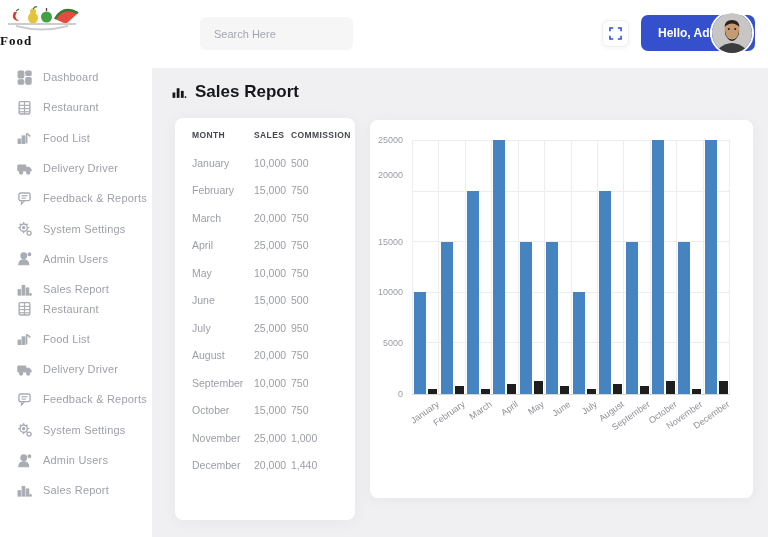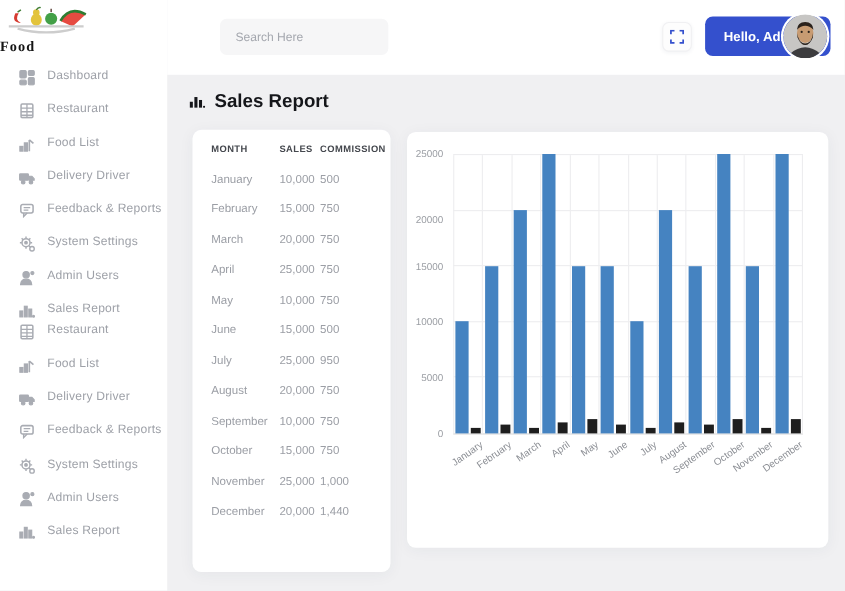--- a/index.html
+++ b/index.html
@@ -13,21 +13,21 @@
 
   
   .sidebar {
     position: absolute; left:0; top:0; width:152px; height:537px;
     background:#ffffff; z-index:2;
   }
   .logo { width:152px; padding-top:4px; text-align:left; }
   .logo-food { font-family:"Liberation Serif", serif; font-weight:bold; font-size:13px; letter-spacing:1px; color:#141414; margin-top:-3px; }
   .logo-hub  { font-family:"Liberation Serif", serif; font-weight:bold; font-size:26px; letter-spacing:1px; color:#141414; margin-top:-7px; line-height:1; }
   .nav { list-style:none; margin-top:13px; }
-  .nav li { height:30.3px; display:flex; gap:11px; padding-left:17px; cursor:pointer; }
+  .nav li { height:30.3px; display:flex; align-items:center; gap:11px; padding-left:17px; cursor:pointer; }
   .nav li:nth-child(9) { margin-top:-11px; }
   .nav .ic { width:15px; height:15px; flex:0 0 15px; }
   .nav .ic svg { width:15px; height:15px; fill:#a9acb3; stroke:#a9acb3; }
   .nav .lbl { font-size:11px; color:#9ea1a8; letter-spacing:.2px; white-space:nowrap; }
 
   
   .topbar { position:absolute; left:152px; top:0; width:616px; height:68px; background:#ffffff; z-index:1; }
   .search-wrap { position:absolute; left:48px; top:17px; width:153px; height:33px; background:#f6f6f7; border-radius:6px; display:flex; align-items:center; }
   .search-input { flex:1; border:none; outline:none; background:transparent; font-size:11px; color:#6b6e75; padding:0 0 0 14px; font-family:"Liberation Sans",sans-serif; }
   .search-input::placeholder { color:#a4a7ae; }
@@ -334,21 +334,21 @@
       </div>
     </div>
 </section>
 
 <section class="card chart-card">
   <div class="yaxis" id="yaxis">
       <span class="ylabel" style="bottom: -4px;">0</span>
       <span class="ylabel" style="bottom: 46.8px;">5000</span>
       <span class="ylabel" style="bottom: 97.6px;">10000</span>
       <span class="ylabel" style="bottom: 148.4px;">15000</span>
-      <span class="ylabel" style="bottom: 190px;">20000</span>
+      <span class="ylabel" style="bottom: 215px;">20000</span>
       <span class="ylabel" style="bottom: 250px;">25000</span>
     </div>
   <div class="plot" id="plot">
       <div class="gridline" style="bottom: 20%;"></div>
       <div class="gridline" style="bottom: 40%;"></div>
       <div class="gridline" style="bottom: 60%;"></div>
       <div class="gridline" style="bottom: 80%;"></div>
       <div class="gridline" style="bottom: 100%;"></div>
       <div class="cgroup">
         <div class="bar bar-sales" style="height: 101.6px; background: rgb(69, 131, 193);"></div>

